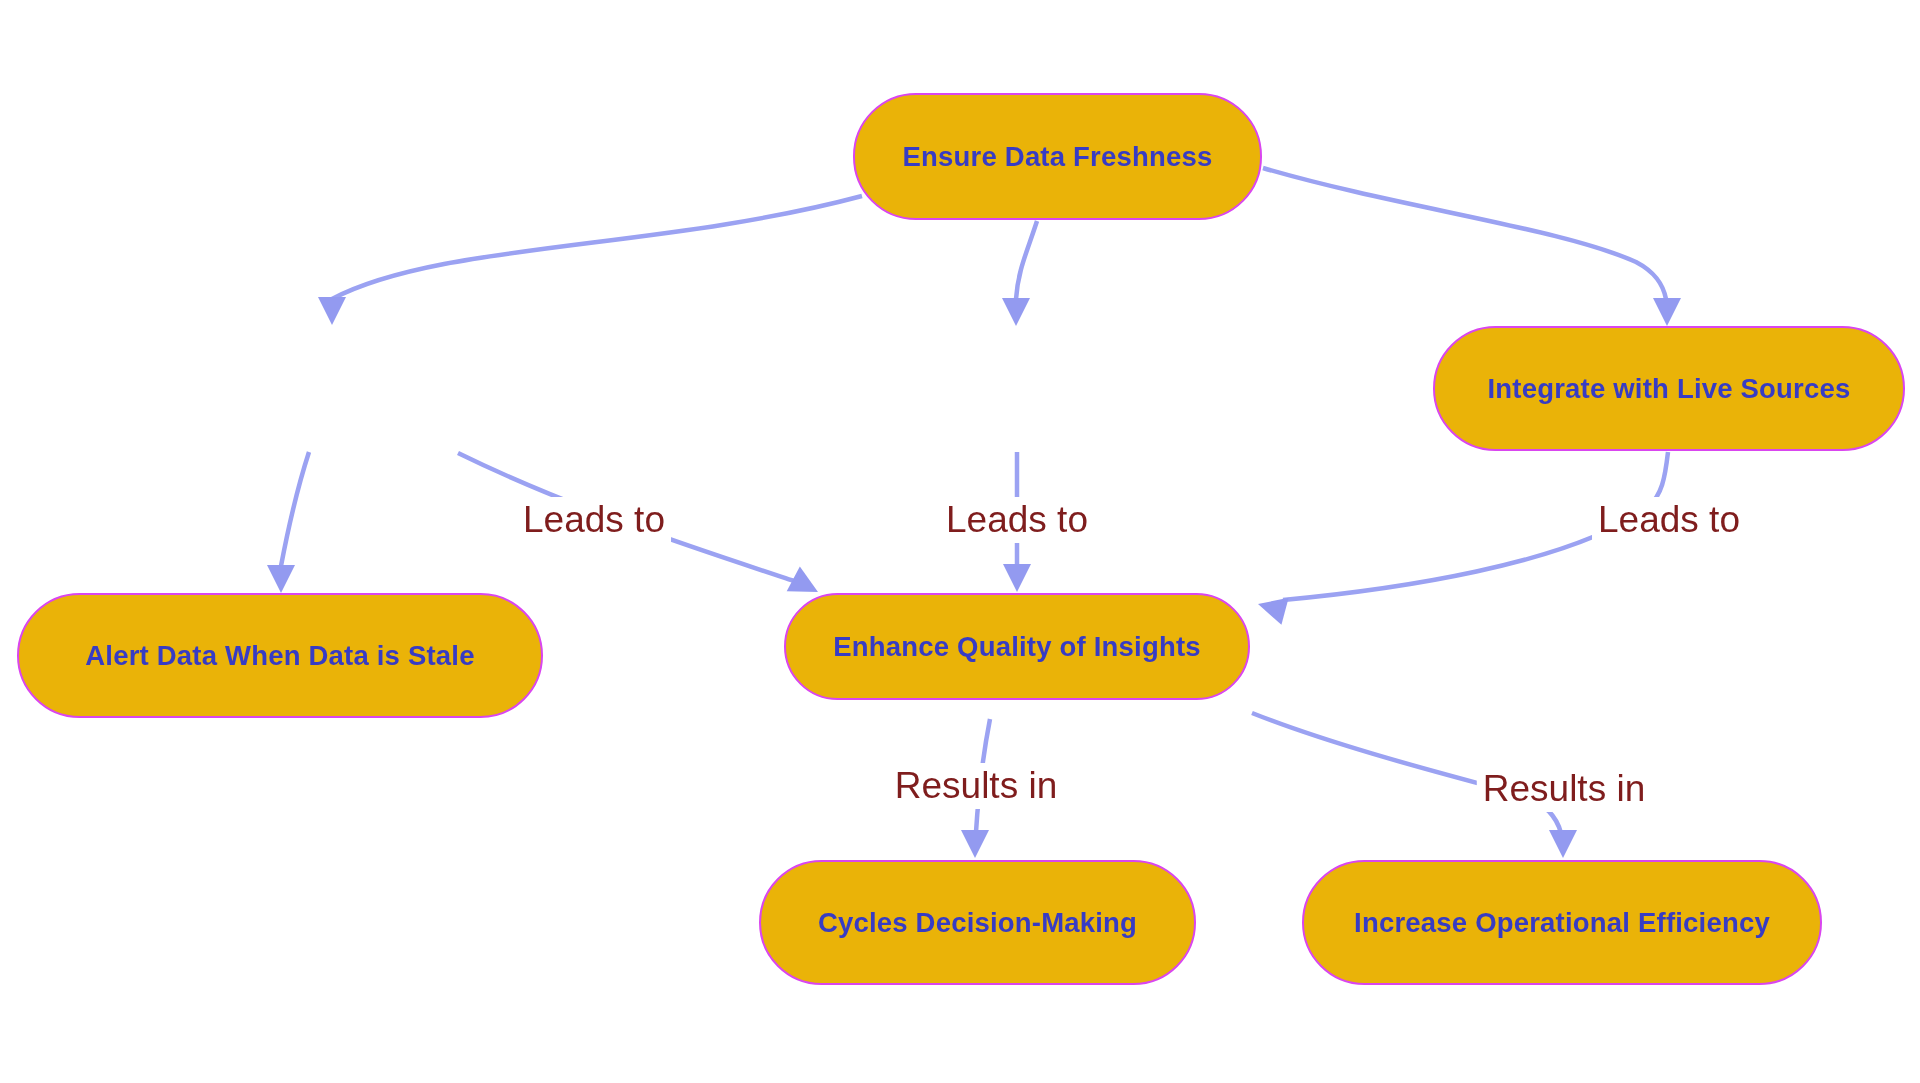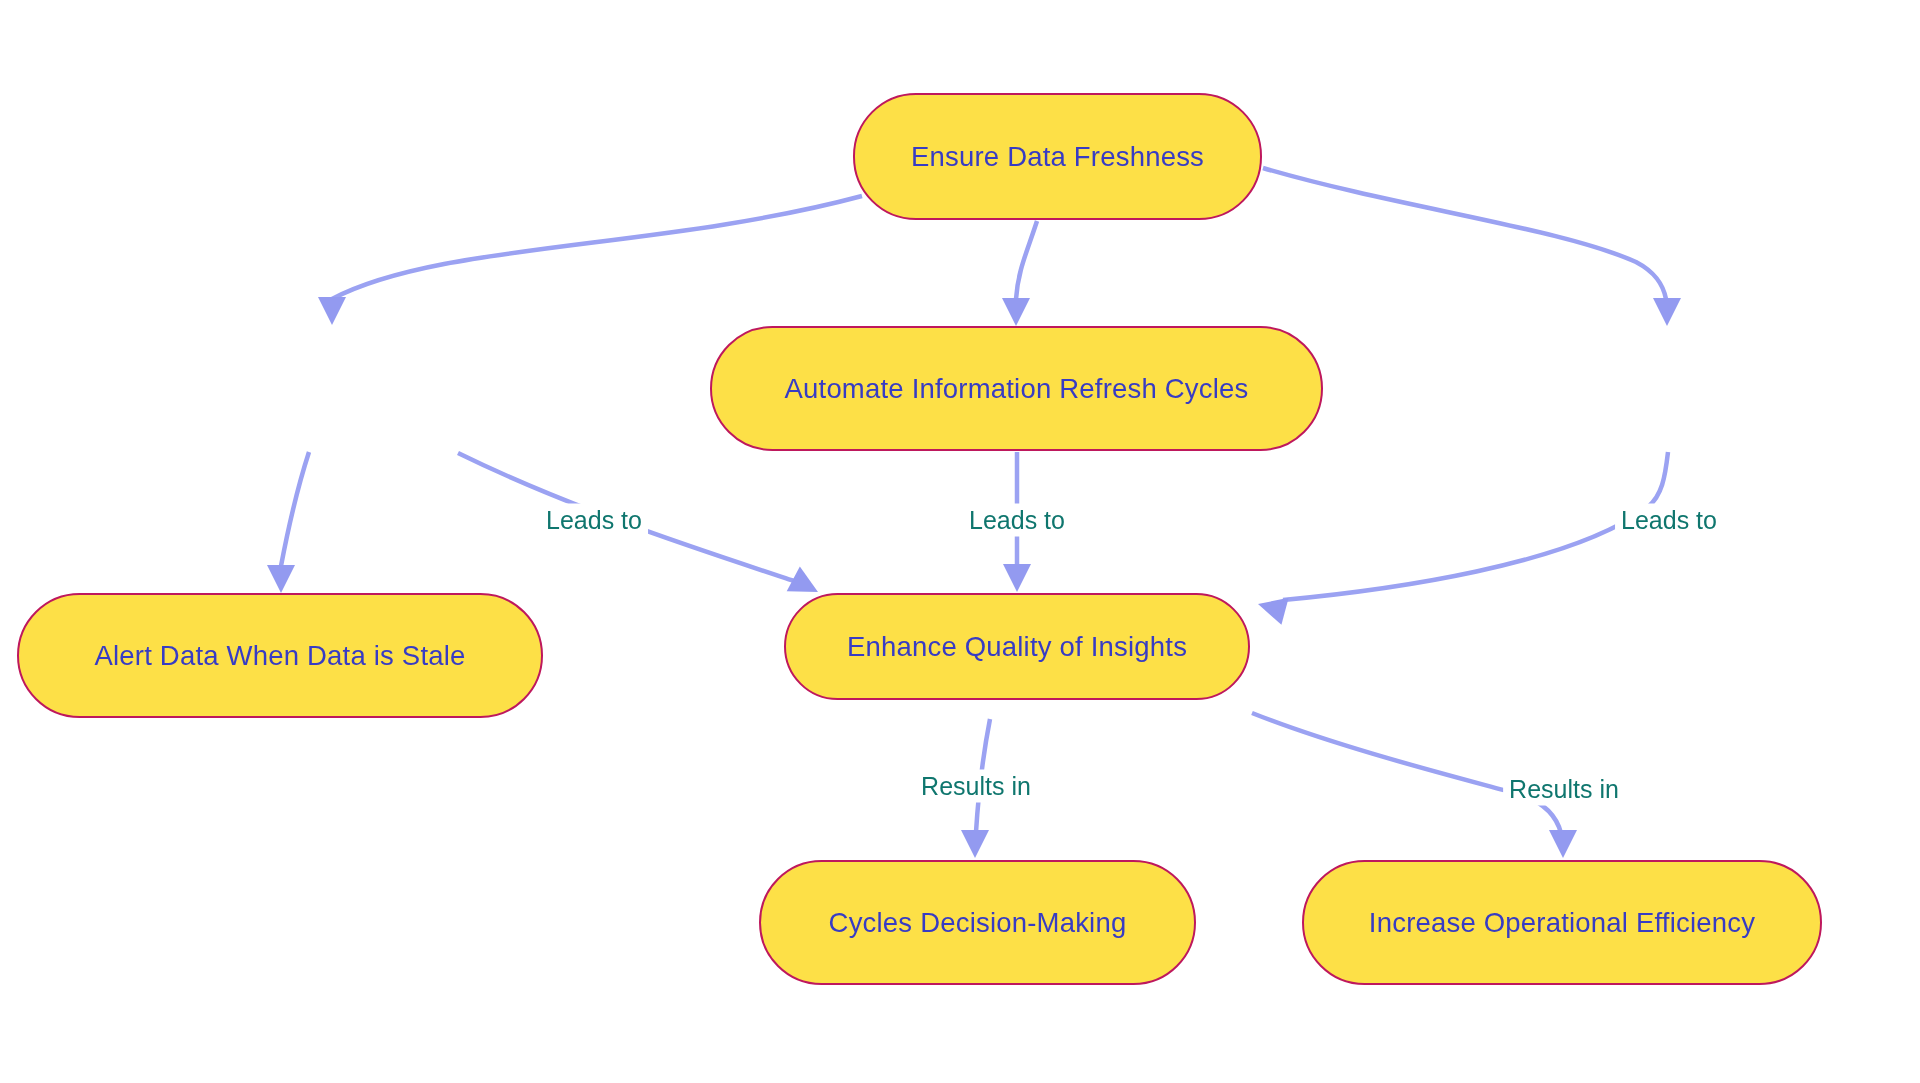--- a/index.html
+++ b/index.html
@@ -14,36 +14,37 @@
   #edge-layer {
     position: absolute;
     left: 0; top: 0;
     width: 1920px; height: 1083px;
   }
   .node {
     position: absolute;
     display: flex;
     align-items: center;
     justify-content: center;
-    background: #fde047;
-    border: 2px solid #be185d;
+    background: #eab308;
+    border: 2px solid #d946ef;
     border-radius: 63px;
     color: #373cc4;
     font-size: 27.5px;
     letter-spacing: 0.2px;
     text-align: center;
     box-sizing: border-box;
     white-space: nowrap;
+    font-weight: bold;
   }
   .edge-label {
     position: absolute;
     transform: translate(-50%, -50%);
     background: #ffffff;
-    color: #0f766e;
-    font-size: 25px;
+    color: #7f1d1d;
+    font-size: 37px;
     padding: 2px 6px;
     white-space: nowrap;
     text-align: center;
   }
   .edge-path { stroke: #9ba2f2; stroke-width: 4.5; fill: none; }
   .arrow-head { fill: #939af0; stroke: none; }
 </style>
 </head>
 <body>
 
@@ -75,22 +76,22 @@
     <path class="edge-path" d="M 990 719 C 983 755, 978 800, 976 832"></path>
     <polygon class="arrow-head" points="975,858 961,830 989,830"></polygon>
 
     <path class="edge-path" d="M 1252 713 C 1340 748, 1460 778, 1518 794 C 1545 802, 1557 818, 1561 833"></path>
     <polygon class="arrow-head" points="1563,858 1549,830 1577,830"></polygon>
   </svg>
 
   <div class="node" style="left:853px; top:93px; width:409px; height:127px;">Ensure Data Freshness</div>
 
 
-  <div class="node" style="left:710px; top:326px; width:613px; height:125px;">Automate Information Refresh Cycles</div>
 
+  <div class="node" style="left:1433px; top:326px; width:472px; height:125px;">Integrate with Live Sources</div>
 
   <div class="node" style="left:17px; top:593px; width:526px; height:125px;">Alert Data When Data is Stale</div>
 
   <div class="node" style="left:784px; top:593px; width:466px; height:107px;">Enhance Quality of Insights</div>
 
   <div class="node" style="left:759px; top:860px; width:437px; height:125px;">Cycles Decision-Making</div>
 
   <div class="node" style="left:1302px; top:860px; width:520px; height:125px;">Increase Operational Efficiency</div>
 
   <div class="edge-label" style="left:594px; top:520px;">Leads to</div>

